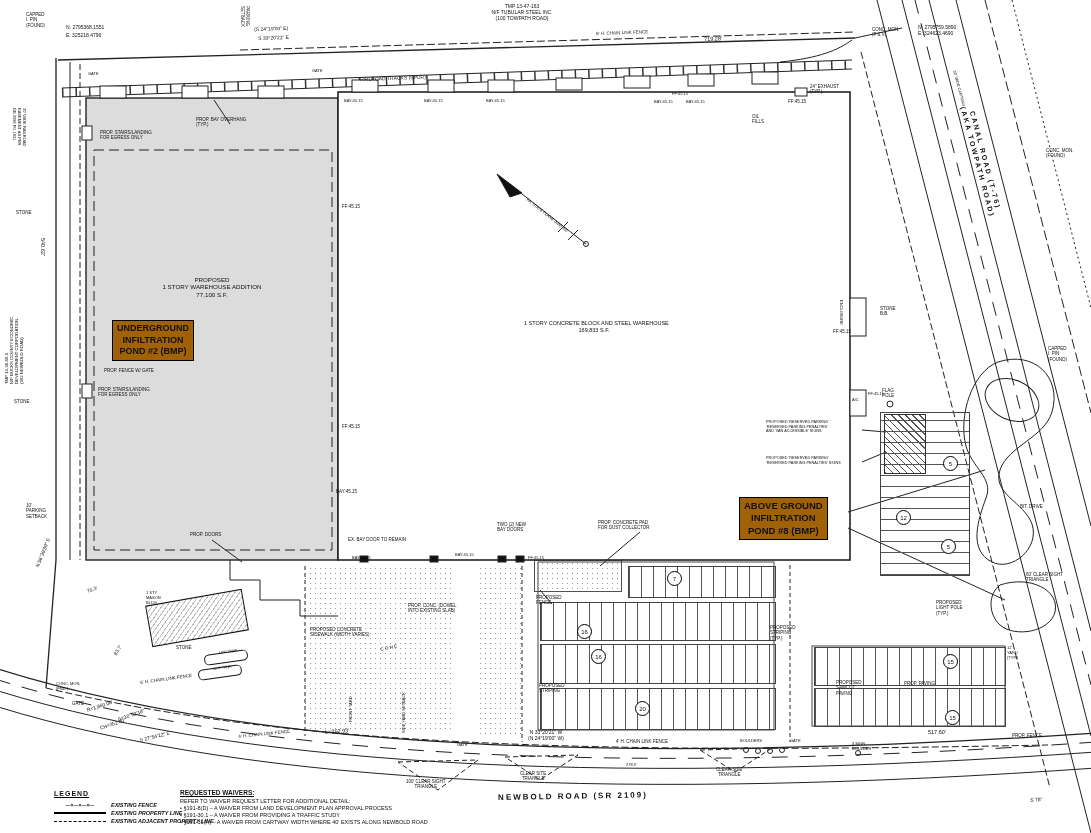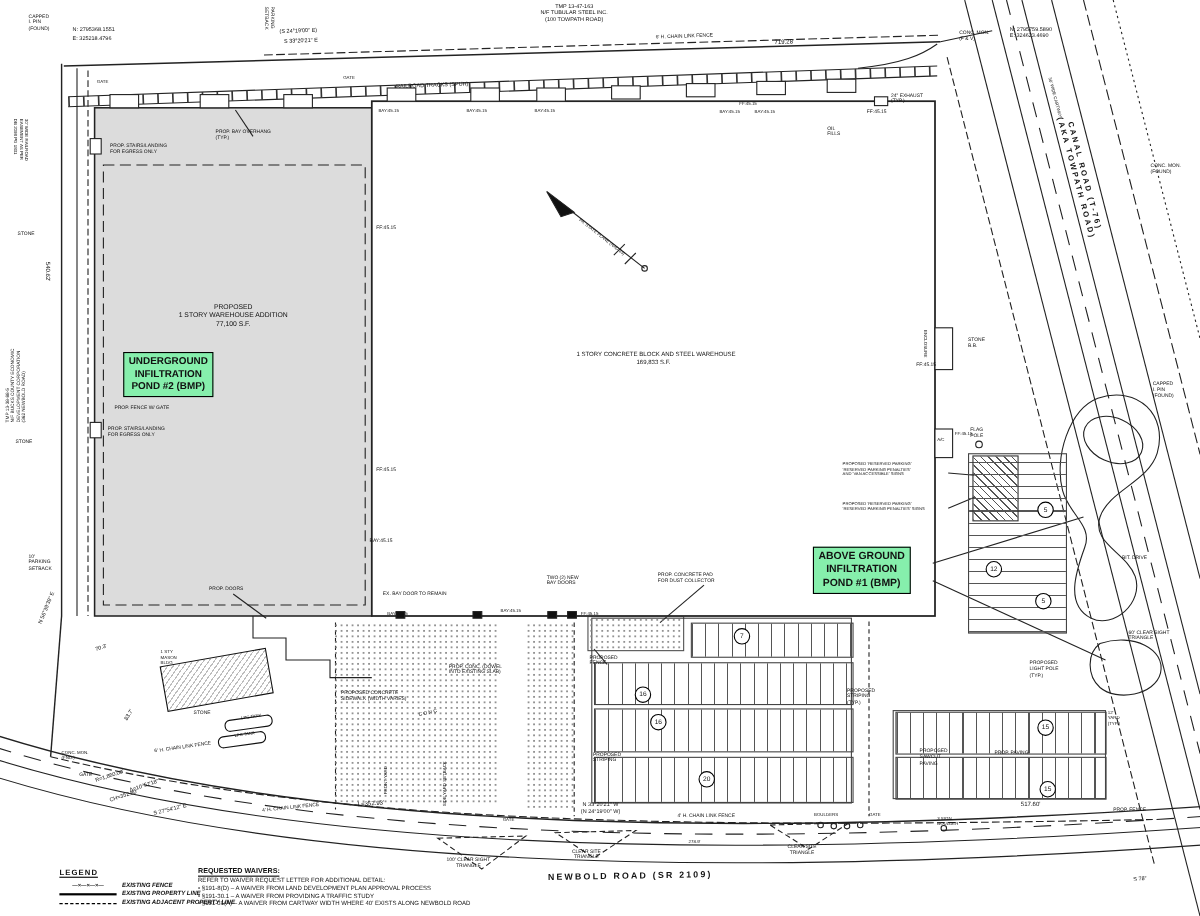--- a/index.html
+++ b/index.html
@@ -9,21 +9,21 @@
   .ovl{position:absolute;z-index:1;}
   .stall-v{border:1px solid #444;background:repeating-linear-gradient(90deg,#555 0 1px,transparent 1px 12px);}
   .stall-h{border:1px solid #444;background:repeating-linear-gradient(0deg,#555 0 1px,transparent 1px 11px);}
   .hatch{border:1px solid #333;background:repeating-linear-gradient(45deg,#555 0 1px,transparent 1px 5px);}
   .stipple{background-image:radial-gradient(#808080 0.7px,transparent 0.9px);background-size:5px 5px;opacity:.85;}
   .stipple.bordered{border:1px solid #333;}
   .bldg-sm{border:1.2px solid #111;background:repeating-linear-gradient(135deg,#bdbdbd 0 1px,transparent 1px 4px);}
   .tank{border:1px solid #111;border-radius:5px;background:#fff;}
   #plan-labels{position:absolute;inset:0;z-index:2;}
   .lbl{position:absolute;white-space:pre;line-height:1.2;transform-origin:0 0;color:#111;}
-  .lbl.boxed{border:1.4px solid #000;background:#86efac;padding:2px 4px;font-weight:bold;line-height:1.3;}
+  .lbl.boxed{border:1.4px solid #000;background:#a16207;padding:2px 4px;font-weight:bold;line-height:1.3;}
   .lbl.circ{width:13px;height:13px;border:1px solid #000;border-radius:50%;
             display:flex;align-items:center;justify-content:center;background:#fff;line-height:1;}
   #legend{position:absolute;left:54px;top:790px;z-index:3;font-size:5.5px;}
   #legend .hd{font-size:7px;font-weight:bold;letter-spacing:1px;border-bottom:1px solid #000;display:inline-block;margin-bottom:2px;}
   .legend-row{display:flex;align-items:center;gap:5px;margin-top:2px;font-weight:bold;font-style:italic;}
   .sw{display:inline-block;width:52px;font-size:5px;text-align:center;line-height:1;}
   .sw-fence{letter-spacing:0;}
   .sw-property{border-top:2px solid #000;height:0;}
   .sw-adjacent{border-top:1px dashed #000;height:0;}
   #waivers{position:absolute;left:180px;top:789px;z-index:3;width:330px;font-size:5.5px;}
@@ -253,21 +253,21 @@
       <div class="lbl" style="left: 868px; top: 392px; font-size: 4px;">FF:45.15</div>
       <div class="lbl" style="left: 342px; top: 424px; font-size: 4.5px;">FF:45.15</div>
       <div class="lbl" style="left: 766px; top: 420px; font-size: 3.8px;">PROPOSED 'RESERVED PARKING'
 'RESERVED PARKING PENALTIES'
 AND 'VAN ACCESSIBLE' SIGNS</div>
       <div class="lbl" style="left: 766px; top: 456px; font-size: 3.8px;">PROPOSED 'RESERVED PARKING'
 'RESERVED PARKING PENALTIES' SIGNS</div>
       <div class="lbl" style="left: 336px; top: 489px; font-size: 4.5px;">BAY:45.15</div>
       <div class="lbl boxed" style="left: 739px; top: 497px; font-size: 9.5px; text-align: center;">ABOVE GROUND
 INFILTRATION
-POND #1 (BMP)</div>
+POND #8 (BMP)</div>
       <div class="lbl" style="left: 1020px; top: 504px; font-size: 4.5px;">BIT. DRIVE</div>
       <div class="lbl" style="left: 26px; top: 503px; font-size: 4.5px;">10'
 PARKING
 SETBACK</div>
       <div class="lbl" style="left: 190px; top: 532px; font-size: 4.5px;">PROP. DOORS</div>
       <div class="lbl" style="left: 348px; top: 537px; font-size: 4.5px;">EX. BAY DOOR TO REMAIN</div>
       <div class="lbl" style="left: 497px; top: 522px; font-size: 4.5px;">TWO (2) NEW
 BAY DOORS</div>
       <div class="lbl" style="left: 598px; top: 520px; font-size: 4.5px;">PROP. CONCRETE PAD
 FOR DUST COLLECTOR</div>

